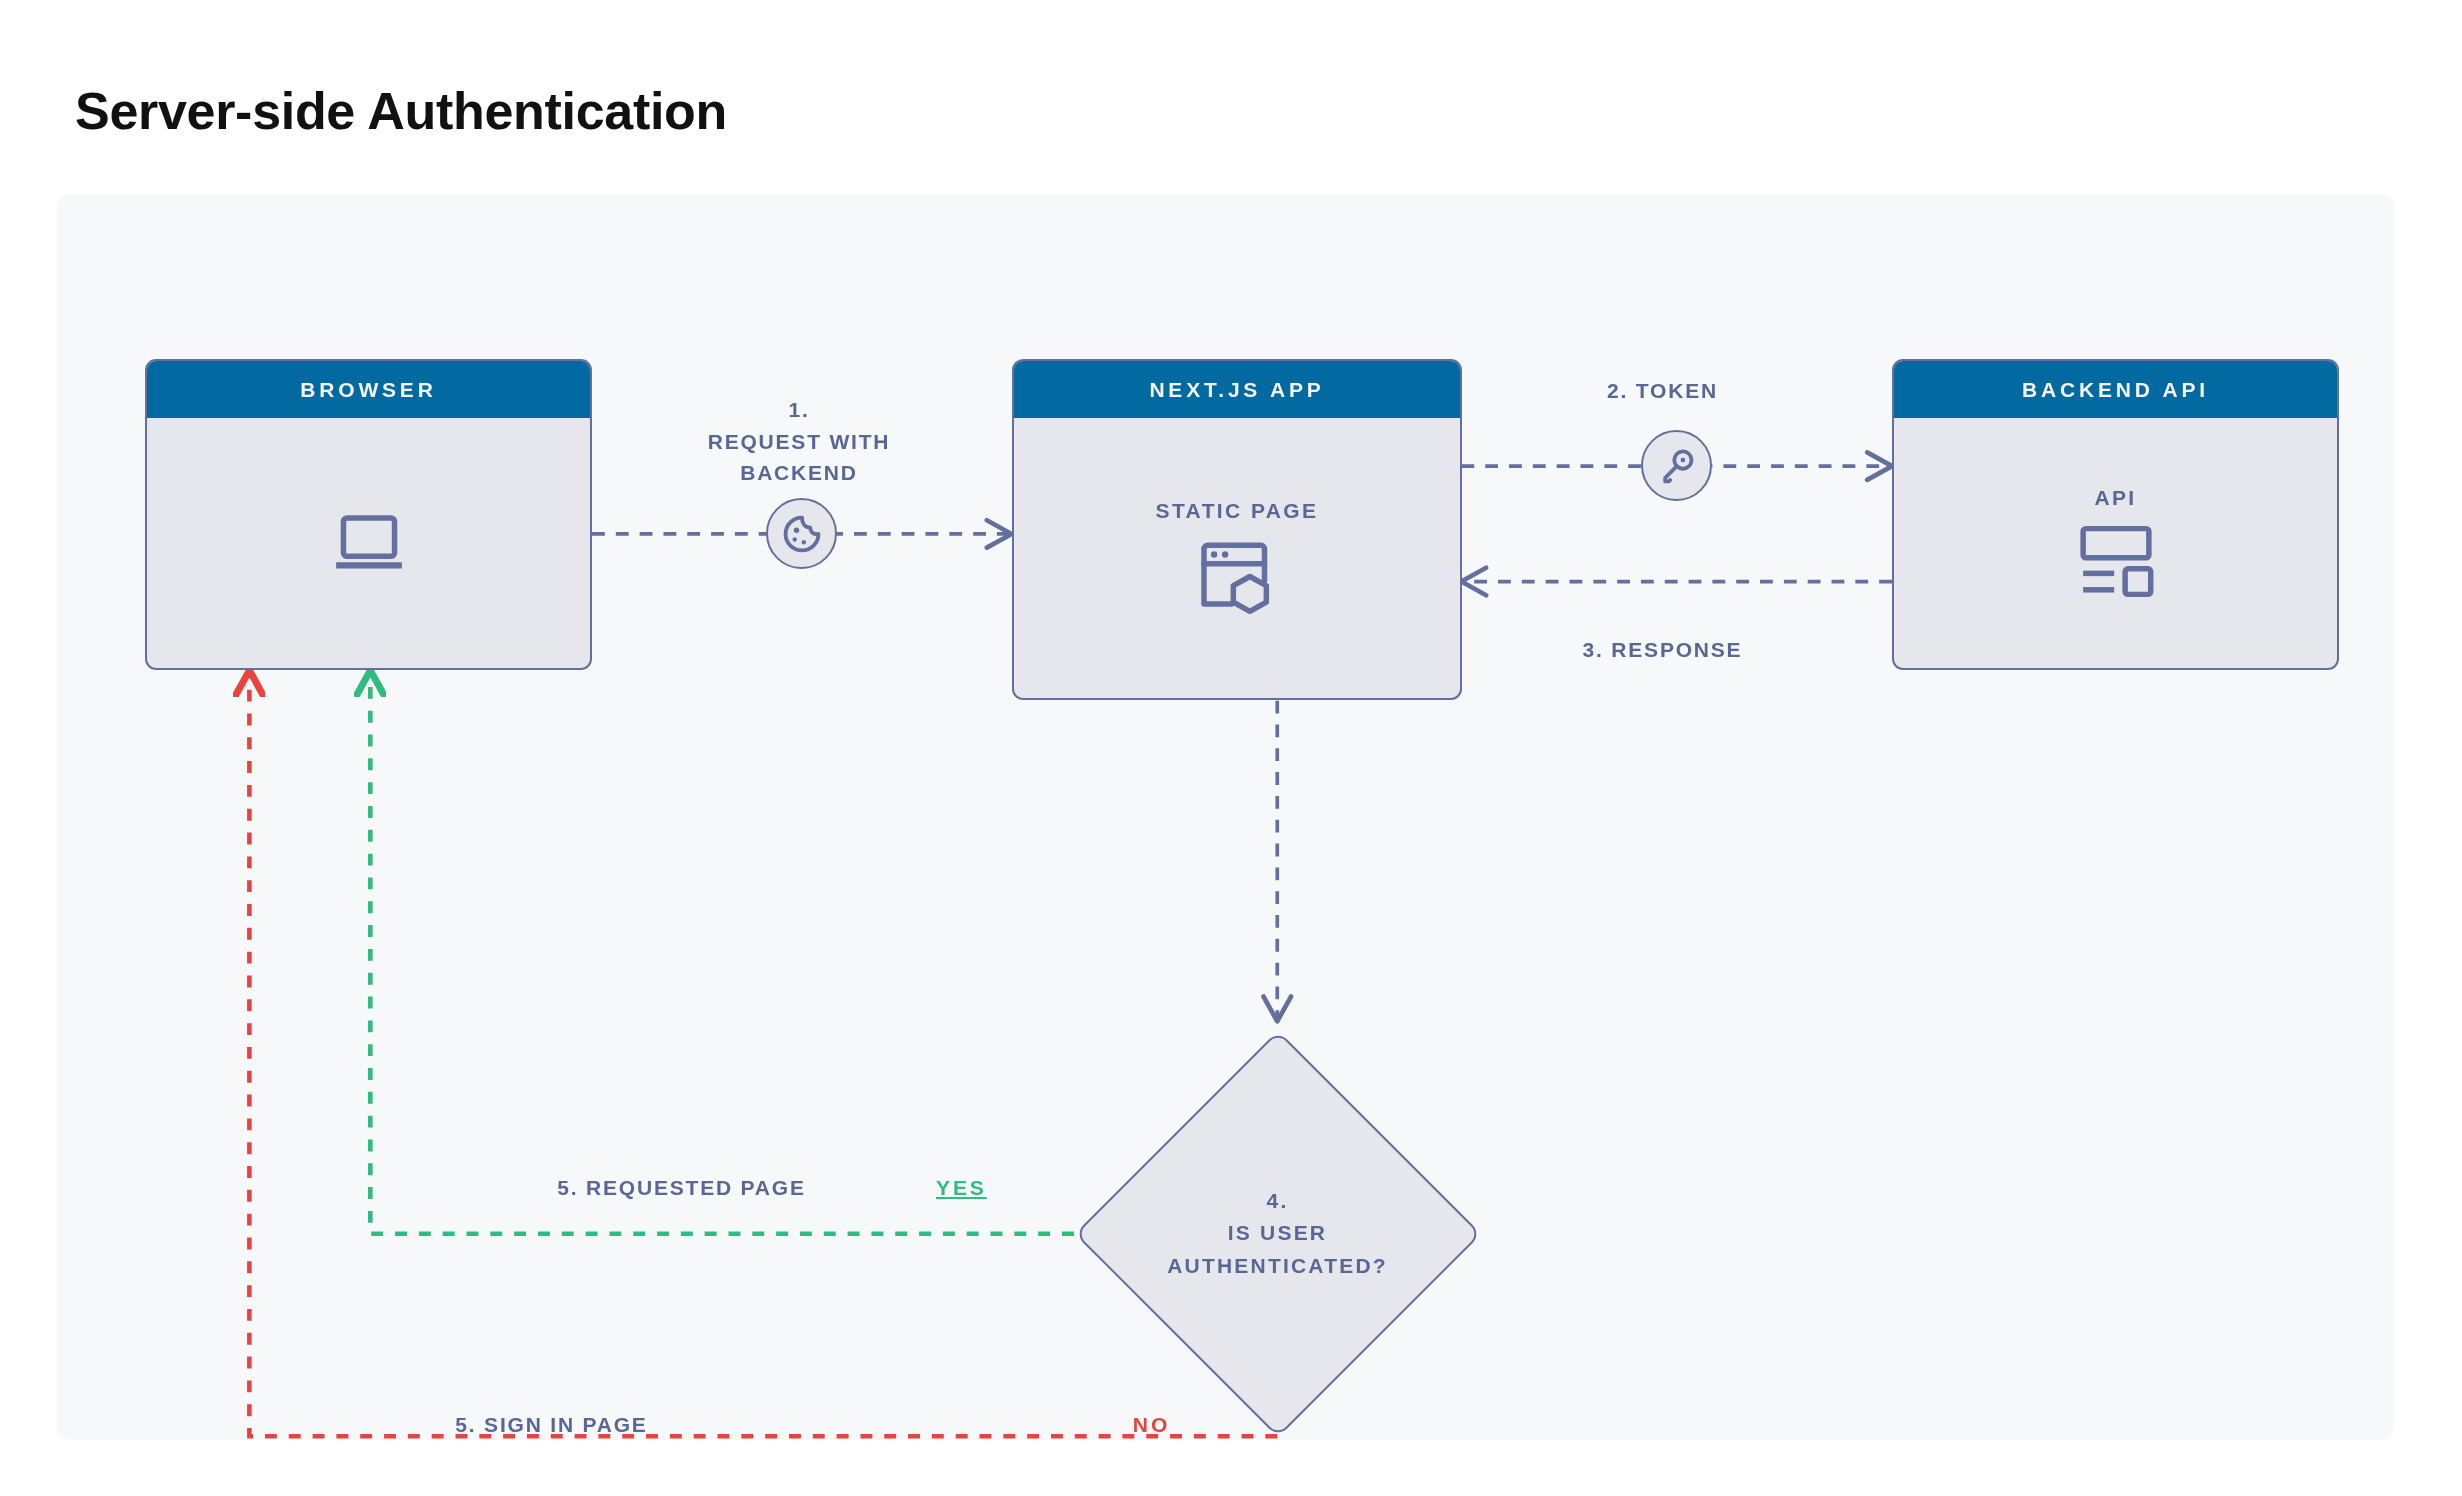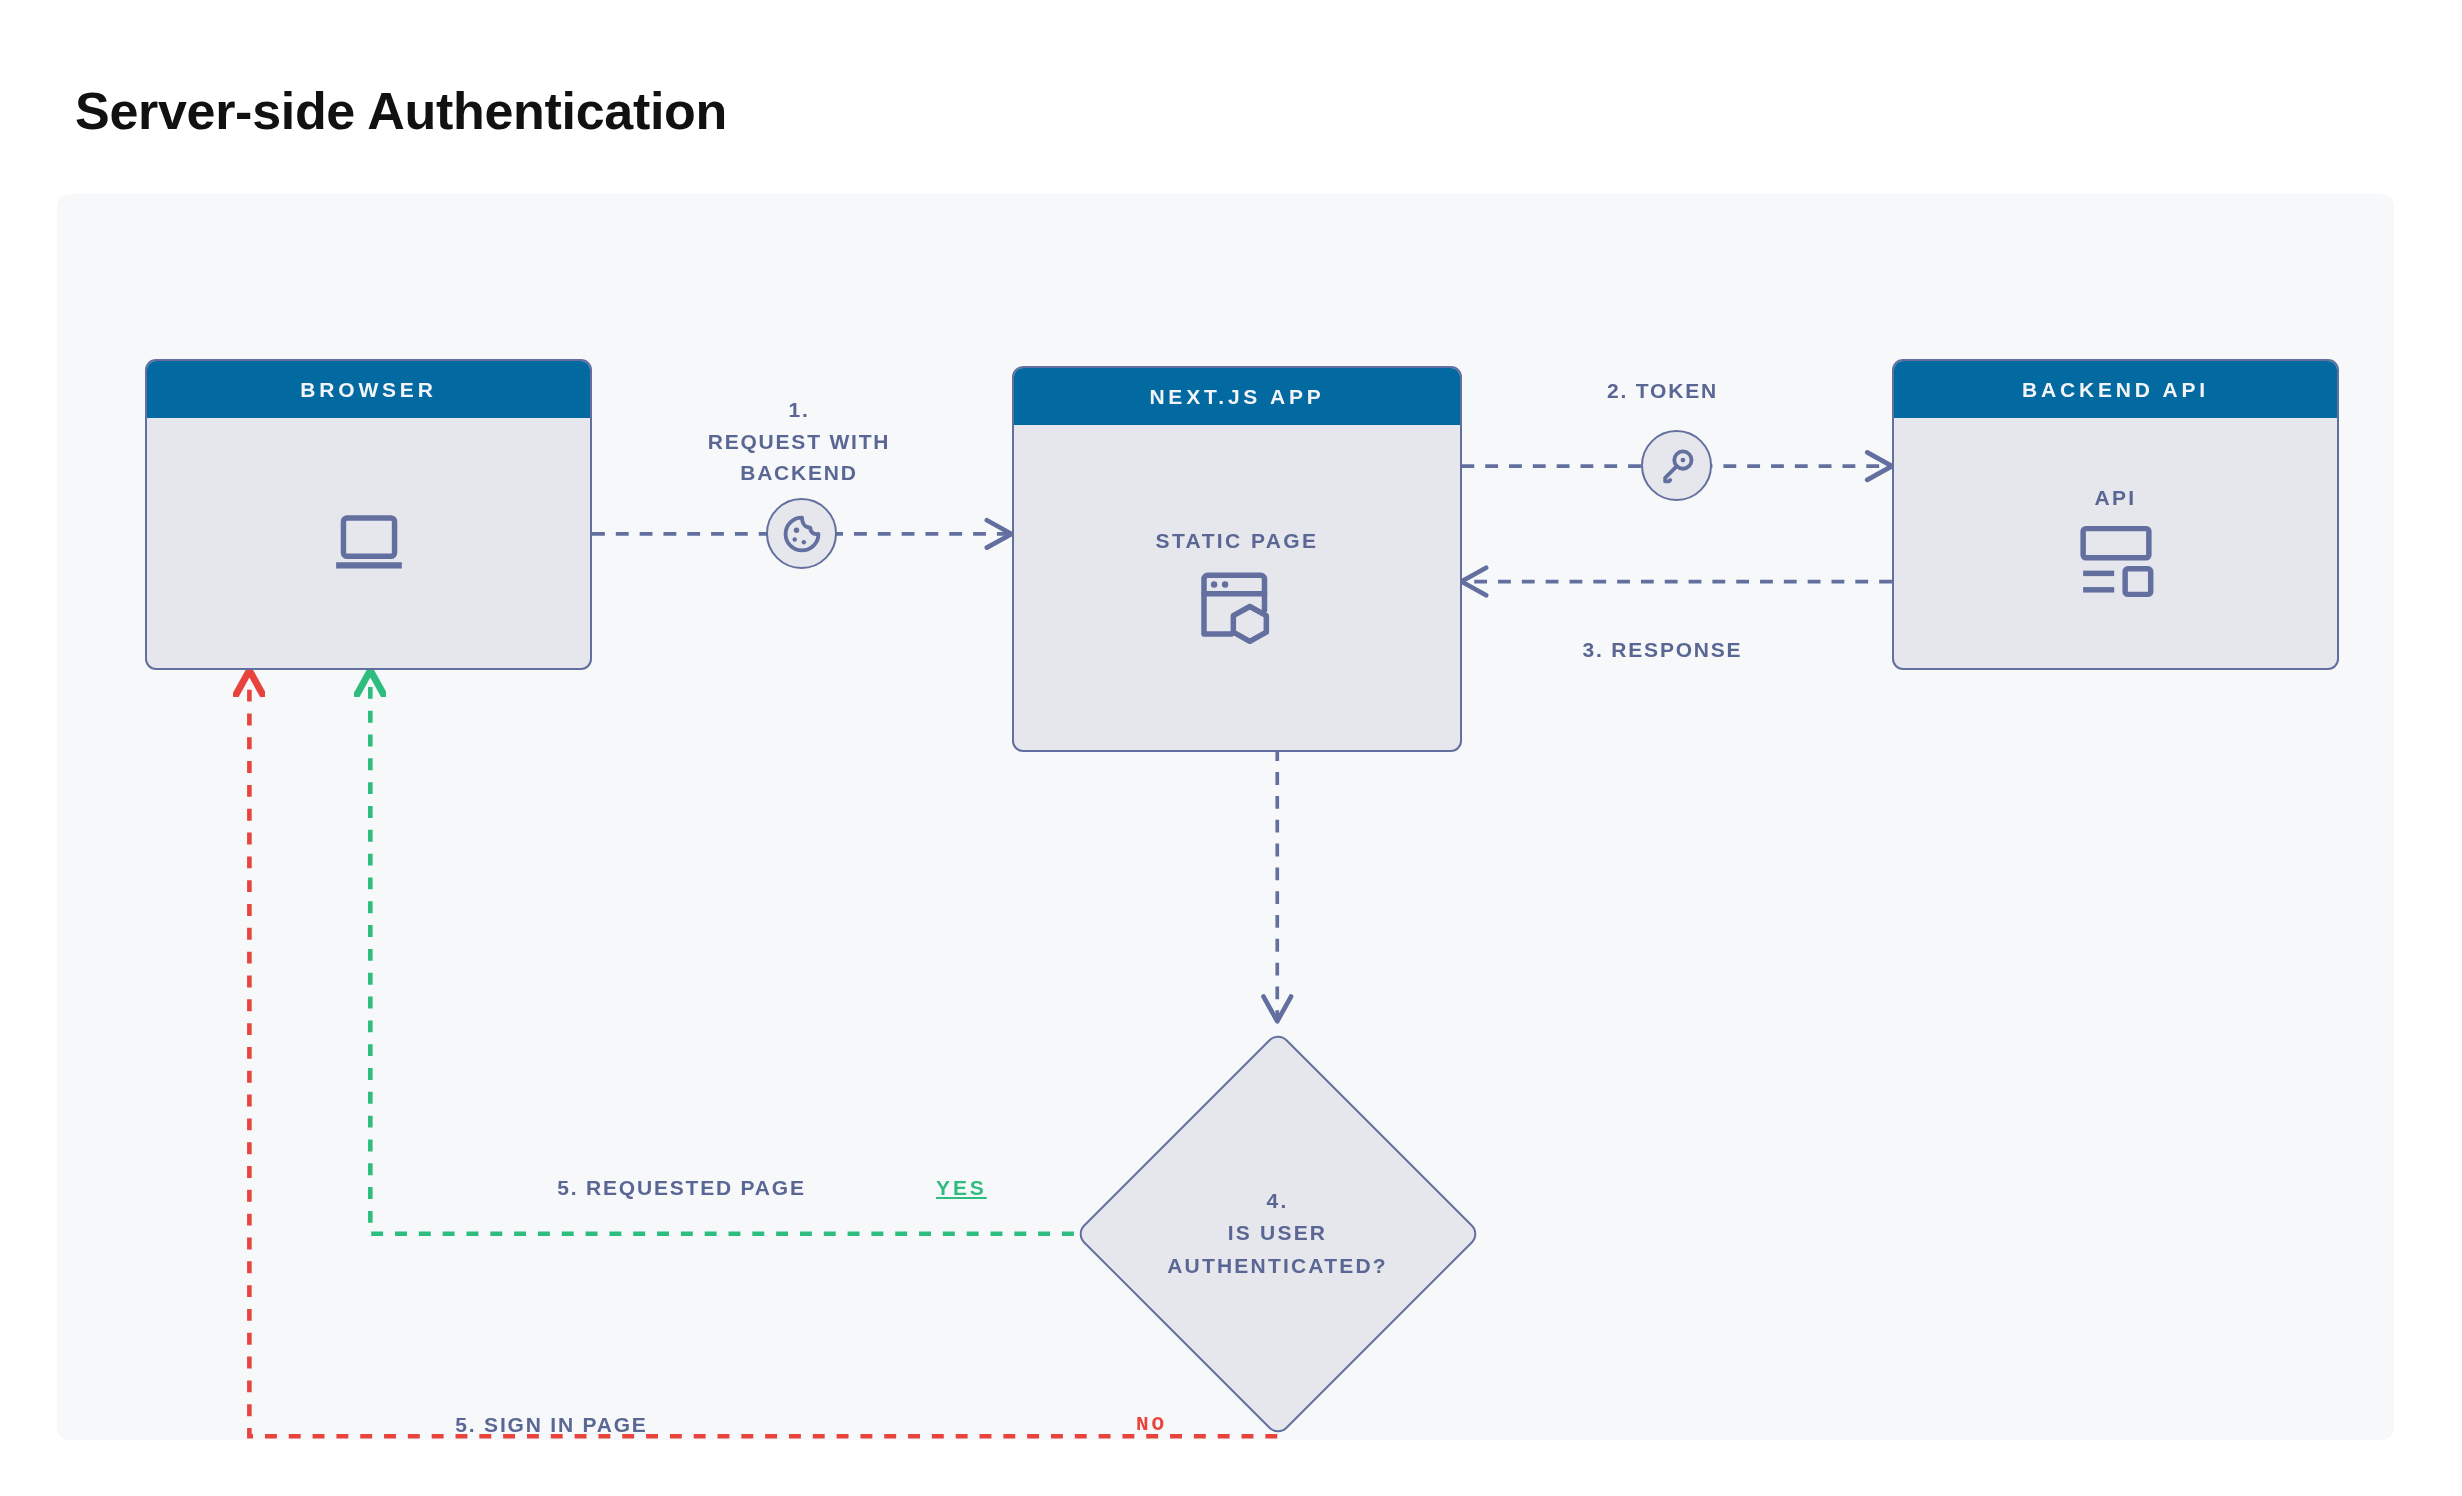--- a/index.html
+++ b/index.html
@@ -117,21 +117,21 @@
     position: absolute;
     font-size: 21px;
     font-weight: bold;
     letter-spacing: 1.8px;
     color: #5a6694;
     text-align: center;
     line-height: 1.5;
     white-space: nowrap;
   }
   .edge-label.green { color: #2ebd7e; letter-spacing: 2.9px; }
-  .edge-label.red   { color: #e8433c; letter-spacing: 2.9px; font-family: Liberation Mono, monospace; }
+  .edge-label.red   { color: #e8433c; letter-spacing: 2.9px; }
 
   
   .edge-badge {
     position: absolute;
     width: 71px;
     height: 71px;
     border-radius: 50%;
     background: #e5e7ec;
     border: 2.7px solid #636f9e;
     box-sizing: border-box;
@@ -193,21 +193,21 @@
     <div class="node-body">
       <span>
         <svg width="84" height="73" viewBox="0 0 92 80">
           <rect x="18" y="12" width="56" height="42" rx="4" ry="4" fill="none" stroke="#636f9e" stroke-width="6"></rect>
           <line x1="10" y1="64" x2="82" y2="64" stroke="#636f9e" stroke-width="7" stroke-linecap="butt"></line>
         </svg>
       </span>
     </div>
   </div>
 
-  <div class="node-box" style="left:955px; top:172px; width:450px; height:386px;">
+  <div class="node-box" style="left:955px; top:165px; width:450px; height:341px;">
     <div class="node-header">NEXT.JS APP</div>
     <div class="node-body">
       <div class="node-sublabel">STATIC PAGE</div>
       <span>
         <svg width="88" height="81" viewBox="0 0 96 88">
           <path d="M12,30 L12,74 L42,74" fill="none" stroke="#636f9e" stroke-width="6" stroke-linecap="round" stroke-linejoin="round"></path>
           <path d="M12,30 L12,14 A4,4 0 0 1 16,10 L74,10 A4,4 0 0 1 78,14 L78,30" fill="none" stroke="#636f9e" stroke-width="6" stroke-linecap="round" stroke-linejoin="round"></path>
           <line x1="12" y1="30" x2="78" y2="30" stroke="#636f9e" stroke-width="6"></line>
           <path d="M78,30 L78,48" fill="none" stroke="#636f9e" stroke-width="6" stroke-linecap="round"></path>
           <circle cx="23" cy="20" r="3.5" fill="#636f9e"></circle>

